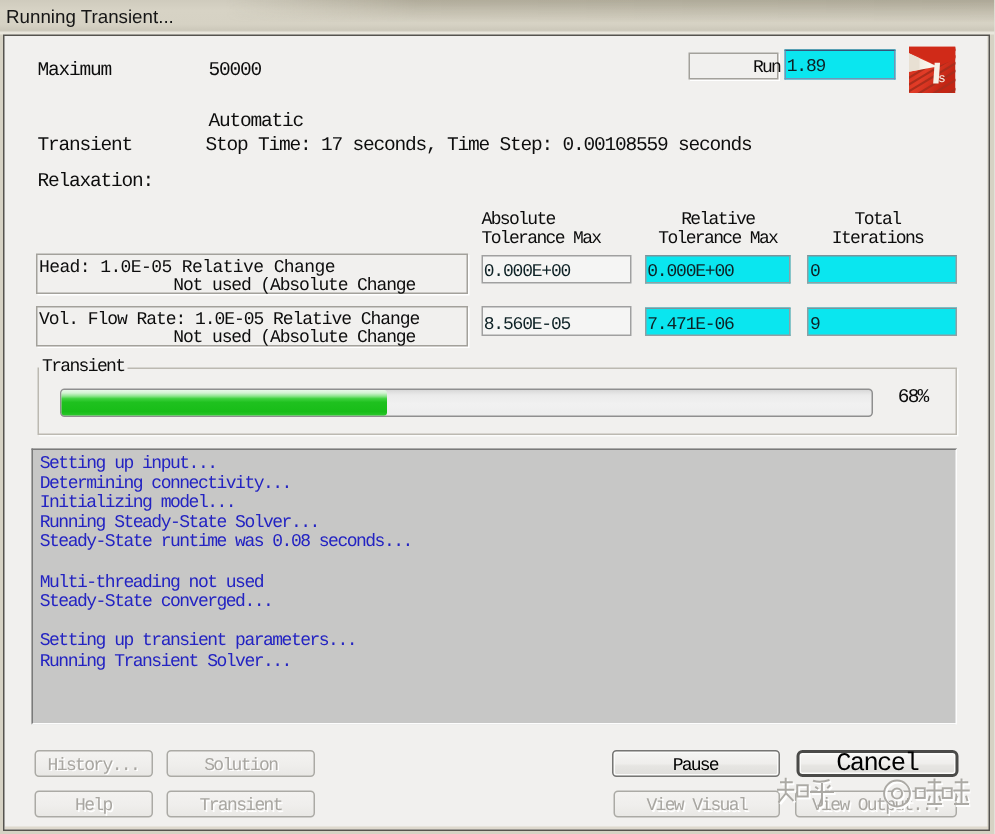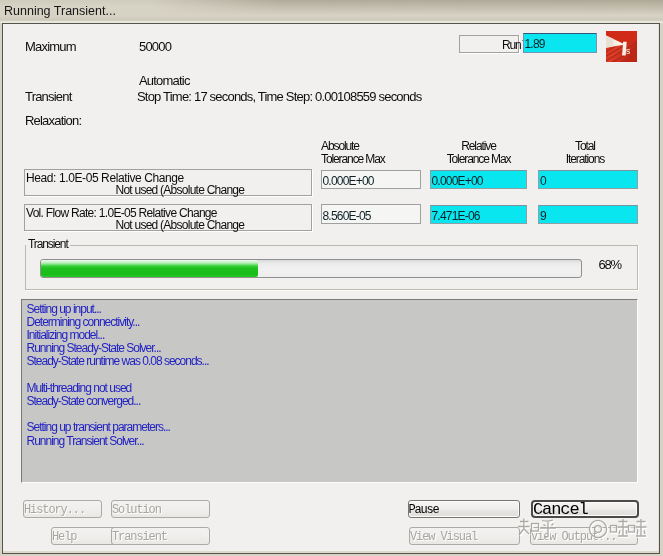--- a/index.html
+++ b/index.html
@@ -1,31 +1,31 @@
 <!DOCTYPE html>
 <html><head>
 <meta charset="utf-8">
 <style>
   *{box-sizing:border-box;}
   html,body{margin:0;padding:0;}
   body{width:663px;height:556px;position:relative;overflow:hidden;
        background:#d6d2c4;font-family:"Liberation Mono",monospace;}
   .abs{position:absolute;}
-  .t{position:absolute;font-family:Liberation Sans, sans-serif;color:#0d0d0d;
+  .t{position:absolute;font-family:Liberation Mono, monospace;color:#0d0d0d;
      white-space:pre;line-height:1;}
   .lbl{font-size:13px;letter-spacing:-0.8px;}
   .sm{font-size:12px;letter-spacing:-0.9px;}
   .fv{font-size:12px;letter-spacing:-0.8px;color:#0e2226;}
   .etched{position:absolute;border:1px solid #a3a19b;box-shadow:1px 1px 0 #ffffff;background:#f1f0ee;}
   .wf{position:absolute;background:#f5f5f4;border:1px solid #a0a0a0;}
   .cf{position:absolute;background:#0ae6ef;border:1px solid #8fa0a4;border-top-color:#7b949b;}
   .btn{position:absolute;height:18px;border:1px solid #abaaa5;border-radius:3px;
        background:linear-gradient(180deg,#f3f2f0 0%,#efeeec 55%,#e9e8e5 100%);
        font-family:"Liberation Mono",monospace;font-size:12px;letter-spacing:-1.1px;
-       line-height:18.5px;color:#a8a6a1;text-shadow:1px 1px 0 #ffffff;}
+       text-align:center;line-height:18.5px;color:#a8a6a1;text-shadow:1px 1px 0 #ffffff;}
   .btn.en{color:#000;font-weight:normal;border-color:#767674;font-size:12px;letter-spacing:-1.2px;
        background:linear-gradient(180deg,#f5f5f3 0%,#efeeec 50%,#e6e5e2 60%,#dfdedb 100%);
        box-shadow:inset 0 0 0 1px #fbfbfa;text-shadow:none;}
 </style>
 </head>
 <body>
 
   <div class="abs" style="left:0;top:0;width:663px;height:23px;
      background:linear-gradient(180deg,#cfcbbd 0%,#d7d3c5 30%,#d6d2c4 70%,#ccc8ba 88%,#e9e6dc 94%,#ebe8de 100%);"></div>
   <div class="abs" style="left:150px;top:0;width:513px;height:15px;
@@ -136,21 +136,21 @@
 Steady-State runtime was 0.08 seconds...
 
 Multi-threading not used
 Steady-State converged...
 
 Setting up transient parameters...
 Running Transient Solver...</div>
 
   <div class="btn" style="left:23px;top:500px;width:78.5px;">History...</div>
   <div class="btn" style="left:111px;top:500px;width:99px;">Solution</div>
-  <div class="btn" style="left:23px;top:526.5px;width:78.5px;margin-left:28px;">Help</div>
+  <div class="btn" style="left:23px;top:526.5px;width:78.5px;">Help</div>
   <div class="btn" style="left:111px;top:526.5px;width:99px;">Transient</div>
 
   <div class="btn en" style="left:407.5px;top:500px;width:112px;height:17.5px;line-height:18px;">Pause</div>
   <div class="btn en" style="left:531px;top:499.5px;width:107.5px;height:18.5px;
        border:2px solid #4a4a48;line-height:15px;border-radius:4px;font-size:17px;letter-spacing:-1.1px;">Cancel</div>
   <div class="btn" style="left:409px;top:526.5px;width:111px;">View Visual</div>
   <div class="btn" style="left:530px;top:526.5px;width:108px;">View Output...</div>
 
   <div class="abs" style="left:517px;top:517px;width:130px;height:24px;">
     <svg width="130" height="24" viewBox="0 0 130 24">

